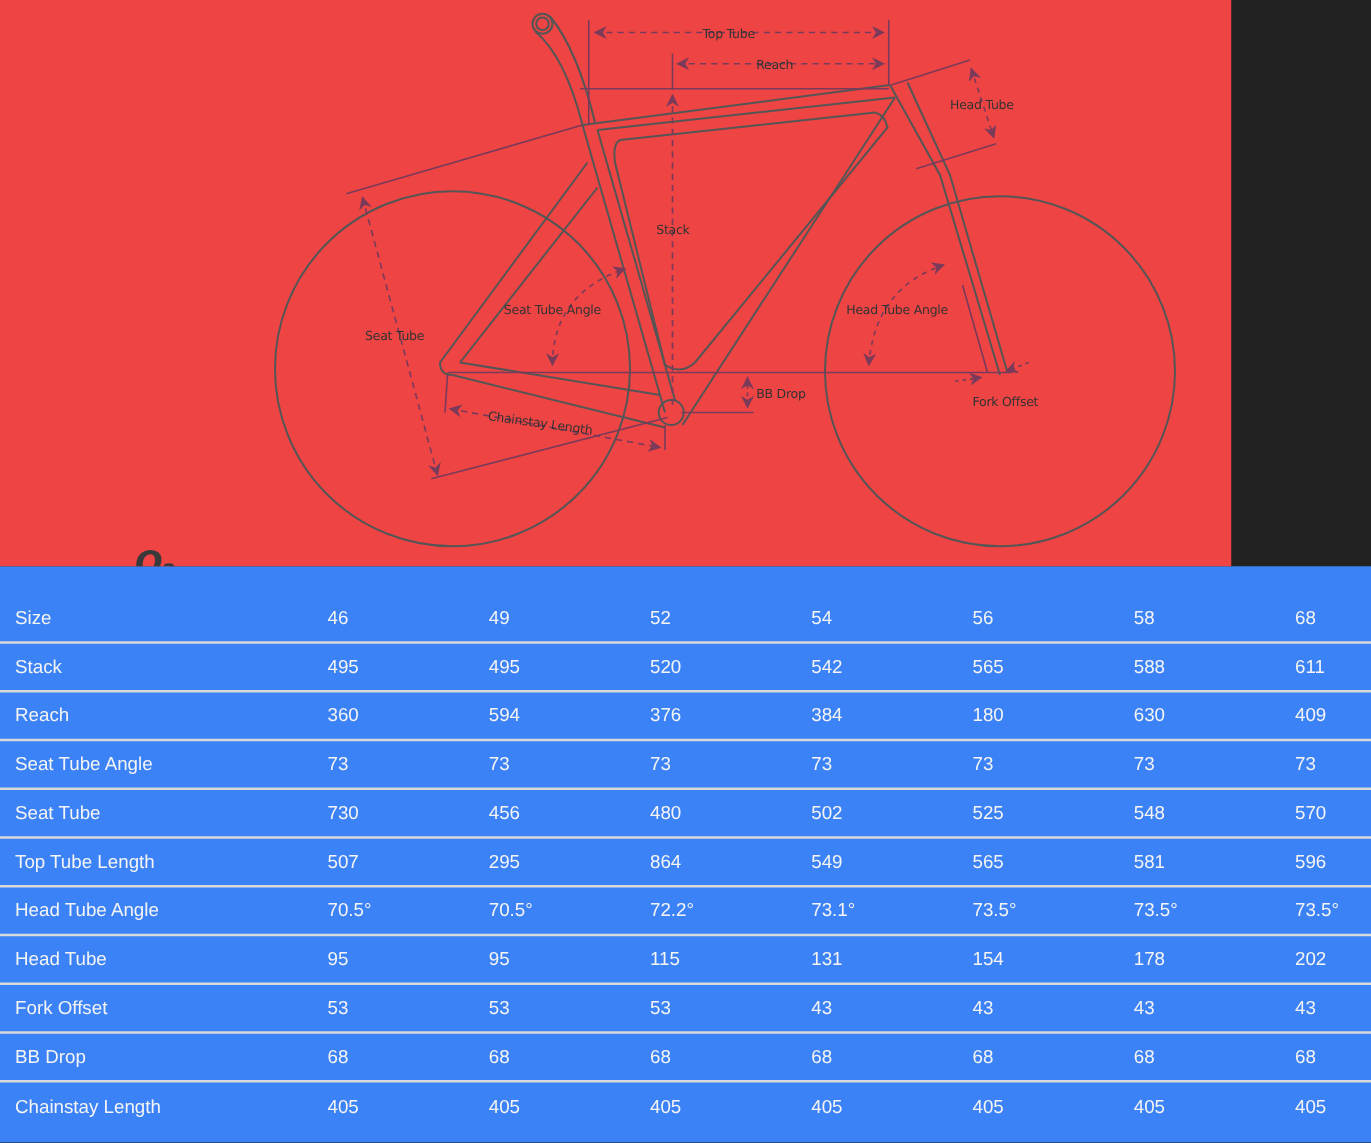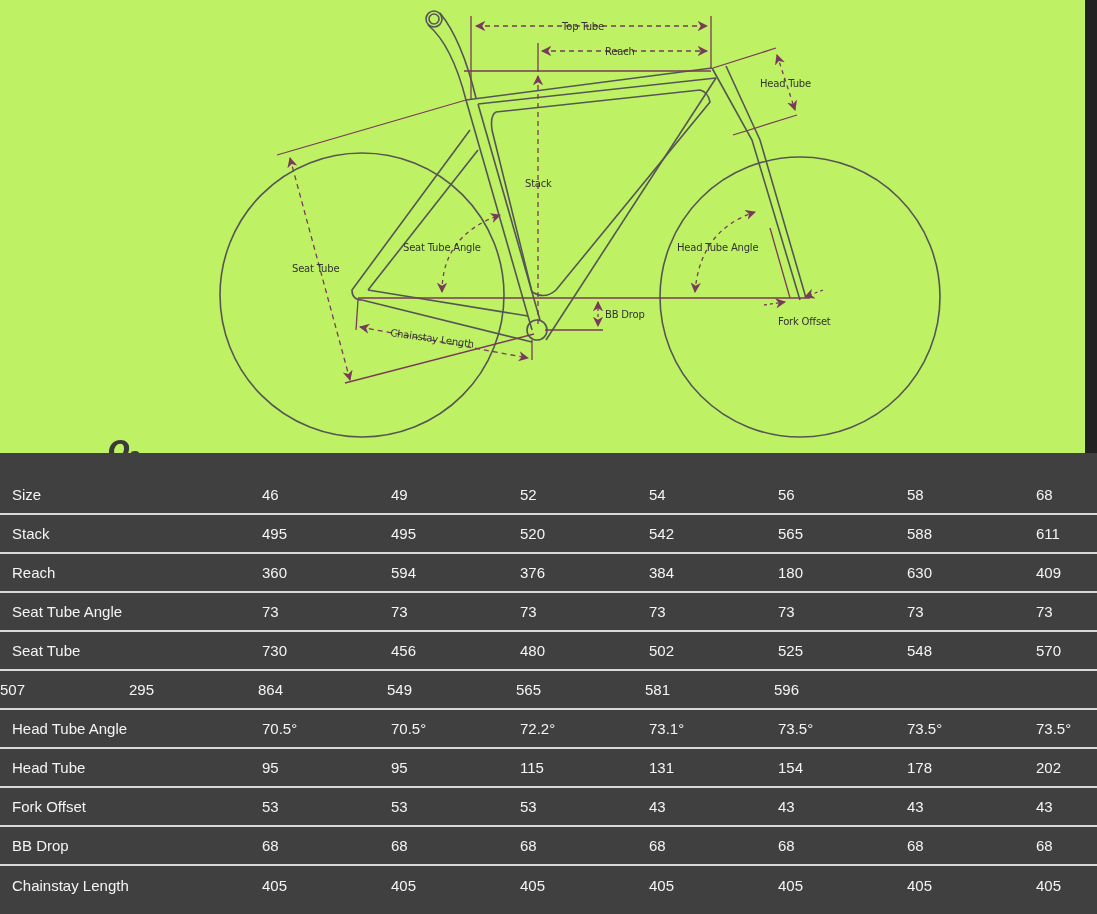--- a/index.html
+++ b/index.html
@@ -1,22 +1,22 @@
 <!DOCTYPE html>
 <html><head>
   <meta charset="utf-8">
   <style>
     * { margin: 0; padding: 0; box-sizing: border-box; }
     html, body { width: 1097px; height: 914px; overflow: hidden; background: #222222; }
     body { font-family: "Liberation Sans", sans-serif; }
     #diagram {
       position: relative;
-      width: 1085px;
+      width: 985px;
       height: 453px;
-      background: #bef264;
+      background: #ef4444;
       overflow: hidden;
     }
     #diagram svg { position: absolute; left: 0; top: 0; }
     .lbl {
       font-family: "DejaVu Sans", sans-serif;
       font-size: 10px;
       fill: #333333;
       letter-spacing: -0.2px;
     }
     .logo {
@@ -27,21 +27,21 @@
       font-weight: bold;
       font-style: italic;
       font-size: 26px;
       color: #3a3a3a;
       letter-spacing: -1px;
     }
     .logo sub { font-size: 16px; vertical-align: -3px; }
     #geo {
       width: 1097px;
       height: 461px;
-      background: #404040;
+      background: #3b82f6;
       color: #f4f4f4;
       padding-top: 23px;
     }
     .row {
       display: flex;
       height: 39px;
       align-items: center;
       border-bottom: 2px solid #d9d9d9;
       font-size: 15px;
     }
@@ -192,20 +192,21 @@
       <div class="hd">Seat Tube</div>
       <div class="c">730</div>
       <div class="c">456</div>
       <div class="c">480</div>
       <div class="c">502</div>
       <div class="c">525</div>
       <div class="c">548</div>
       <div class="c last">570</div>
     </div>
     <div class="row">
+      <div class="hd">Top Tube Length</div>
       <div class="c">507</div>
       <div class="c">295</div>
       <div class="c">864</div>
       <div class="c">549</div>
       <div class="c">565</div>
       <div class="c">581</div>
       <div class="c last">596</div>
     </div>
     <div class="row">
       <div class="hd">Head Tube Angle</div>

